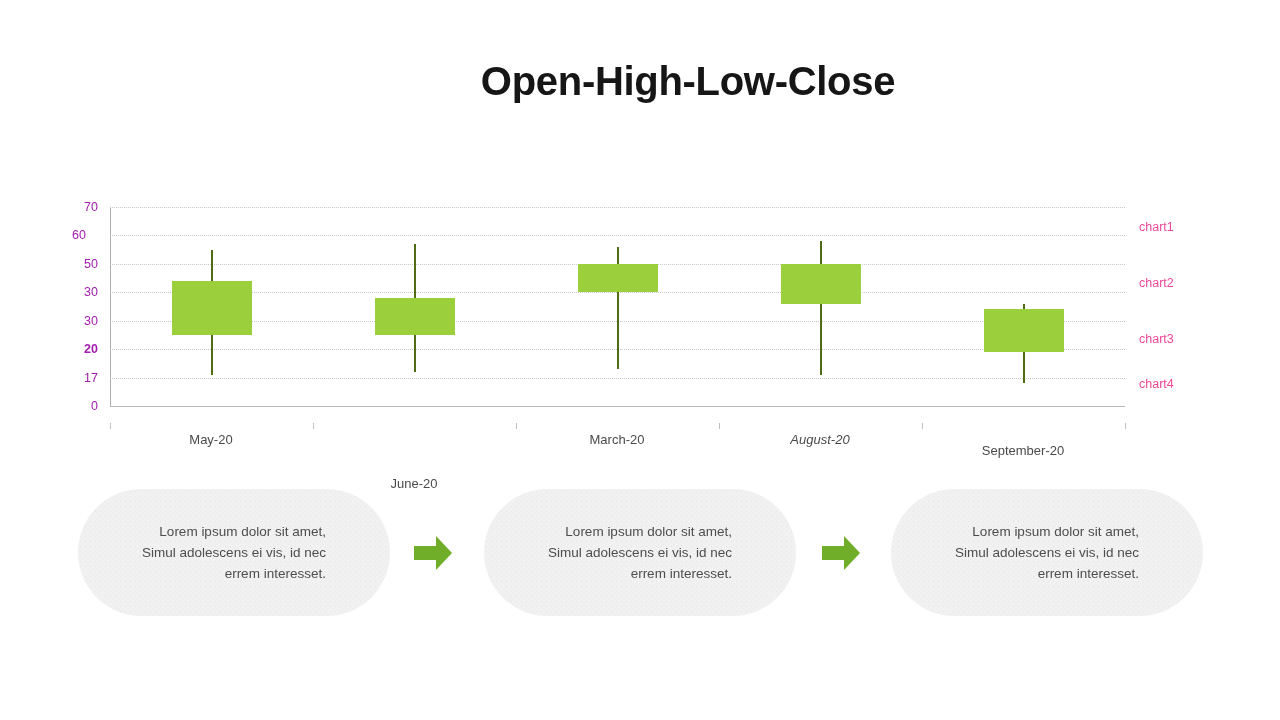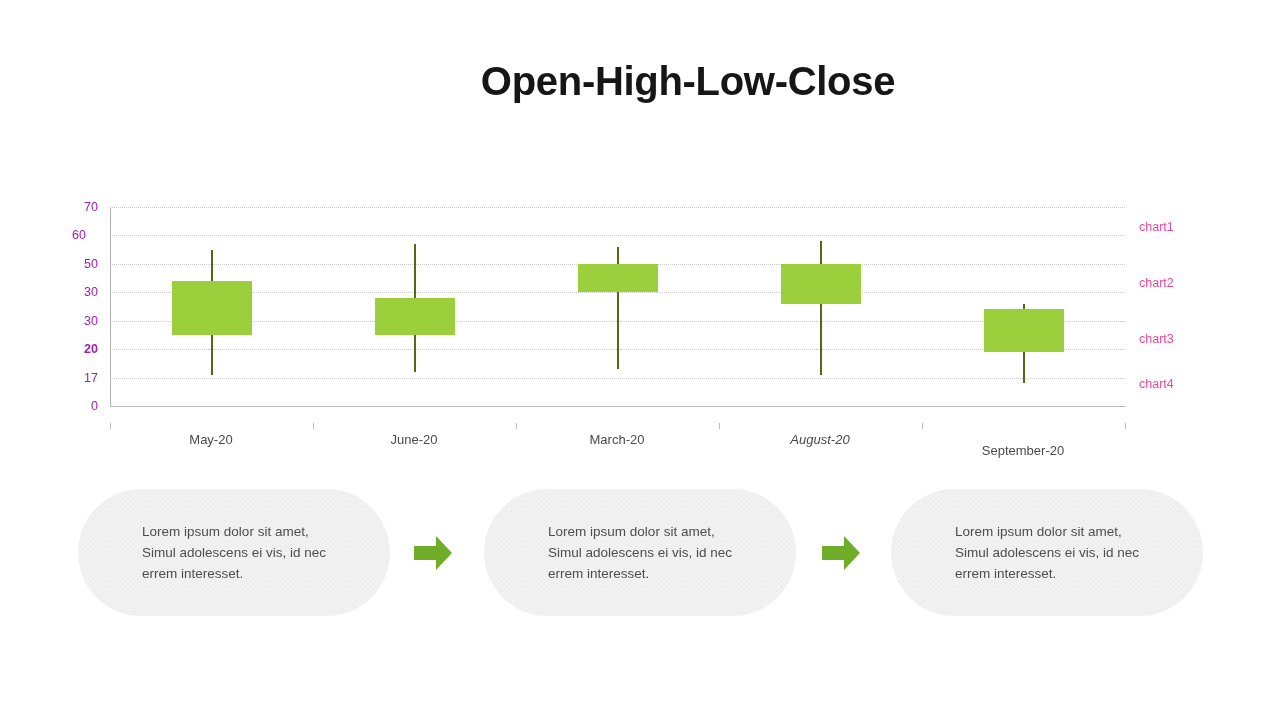--- a/index.html
+++ b/index.html
@@ -127,21 +127,21 @@
     background-size: 5px 5px, 5px 5px;
     background-position: 0 0, 2.5px 2.5px;
     display: flex;
     align-items: center;
     justify-content: center;
   }
   .pill-text {
     font-size: 13.5px;
     color: #4d4d4d;
     line-height: 21px;
-    text-align: left;
+    text-align: right;
     white-space: pre-line;
     padding: 0 26px;
   }
 
   .arrow {
     position: absolute;
     top: 533px;
     width: 42px;
     height: 40px;
   }
@@ -191,21 +191,21 @@
     </div>
 
     <div class="x-tick" style="left:0px;"></div>
     <div class="x-tick" style="left:203px;"></div>
     <div class="x-tick" style="left:406px;"></div>
     <div class="x-tick" style="left:609px;"></div>
     <div class="x-tick" style="left:812px;"></div>
     <div class="x-tick" style="left:1015px;"></div>
 
     <div class="x-label" style="left:1px;   width:200px;">May-20</div>
-    <div class="x-label" style="left:204px; width:200px;">June-20</div>
+    <div class="x-label" style="left:204px; width:200px;margin-top:44px;">June-20</div>
     <div class="x-label" style="left:407px; width:200px;">March-20</div>
     <div class="x-label" style="left:610px; width:200px;font-style:italic;">August-20</div>
     <div class="x-label" style="left:813px; width:200px;margin-top:11px;">September-20</div>
   </div>
 
   <div class="y-label" style="left:62px; top:11px;">70</div>
   <div class="y-label" style="left:50px; top:39.4px;">60</div>
   <div class="y-label" style="left:62px; top:67.9px;text-align:right;">50</div>
   <div class="y-label" style="left:62px; top:96.3px;">30</div>
   <div class="y-label" style="left:62px; top:124.7px;">30</div>

